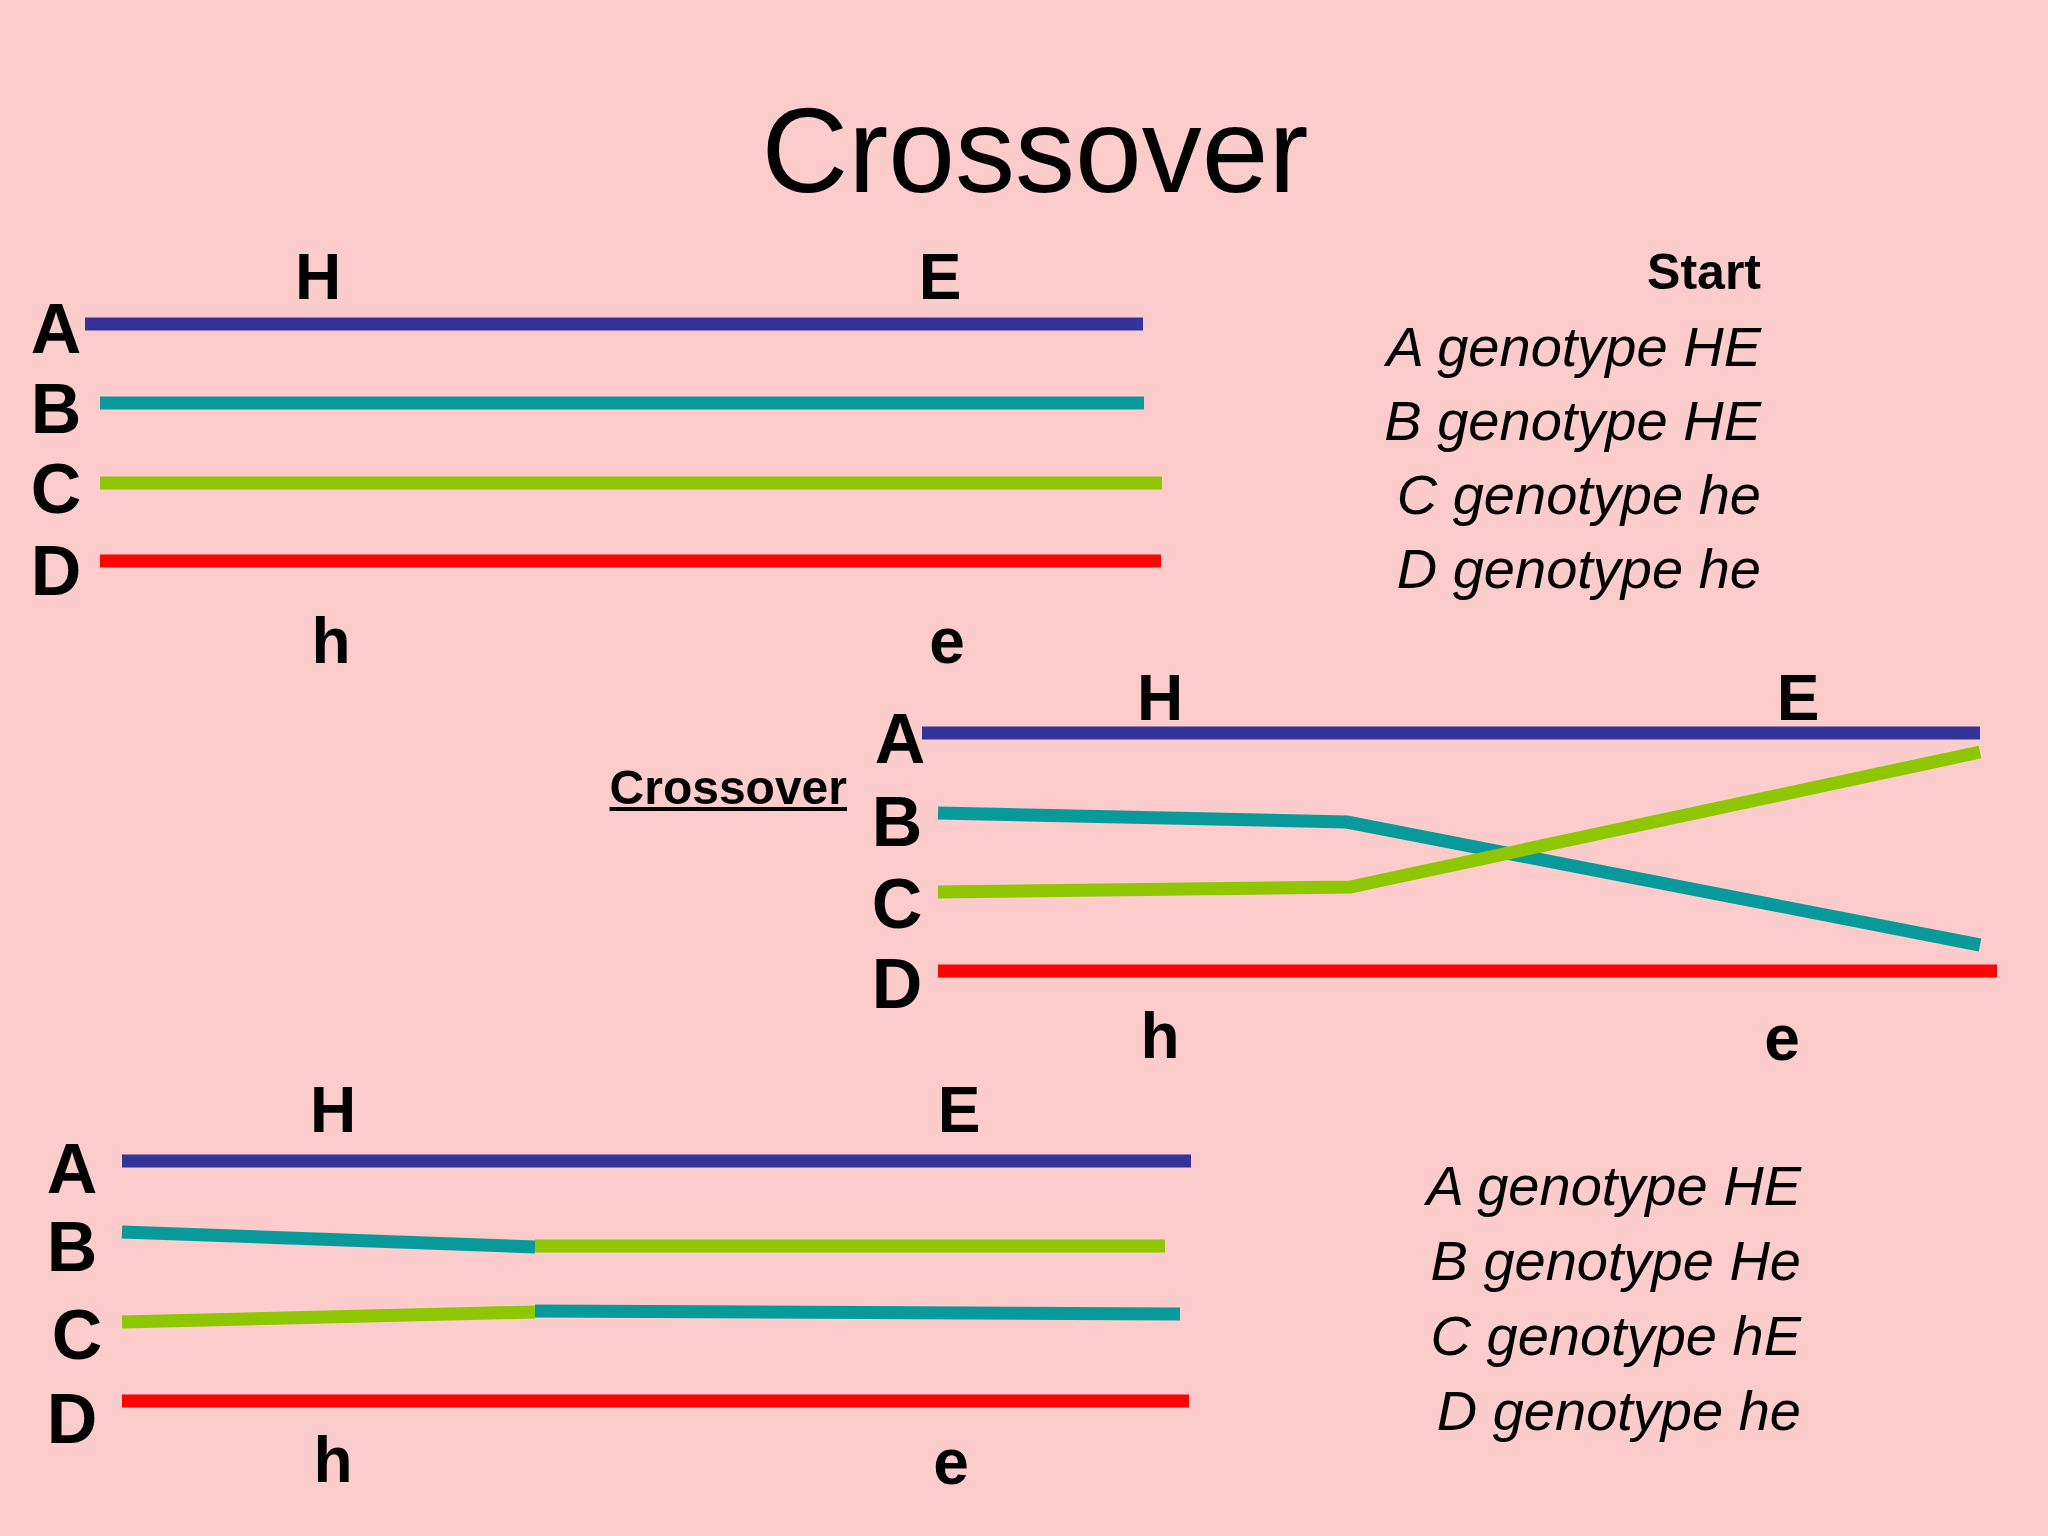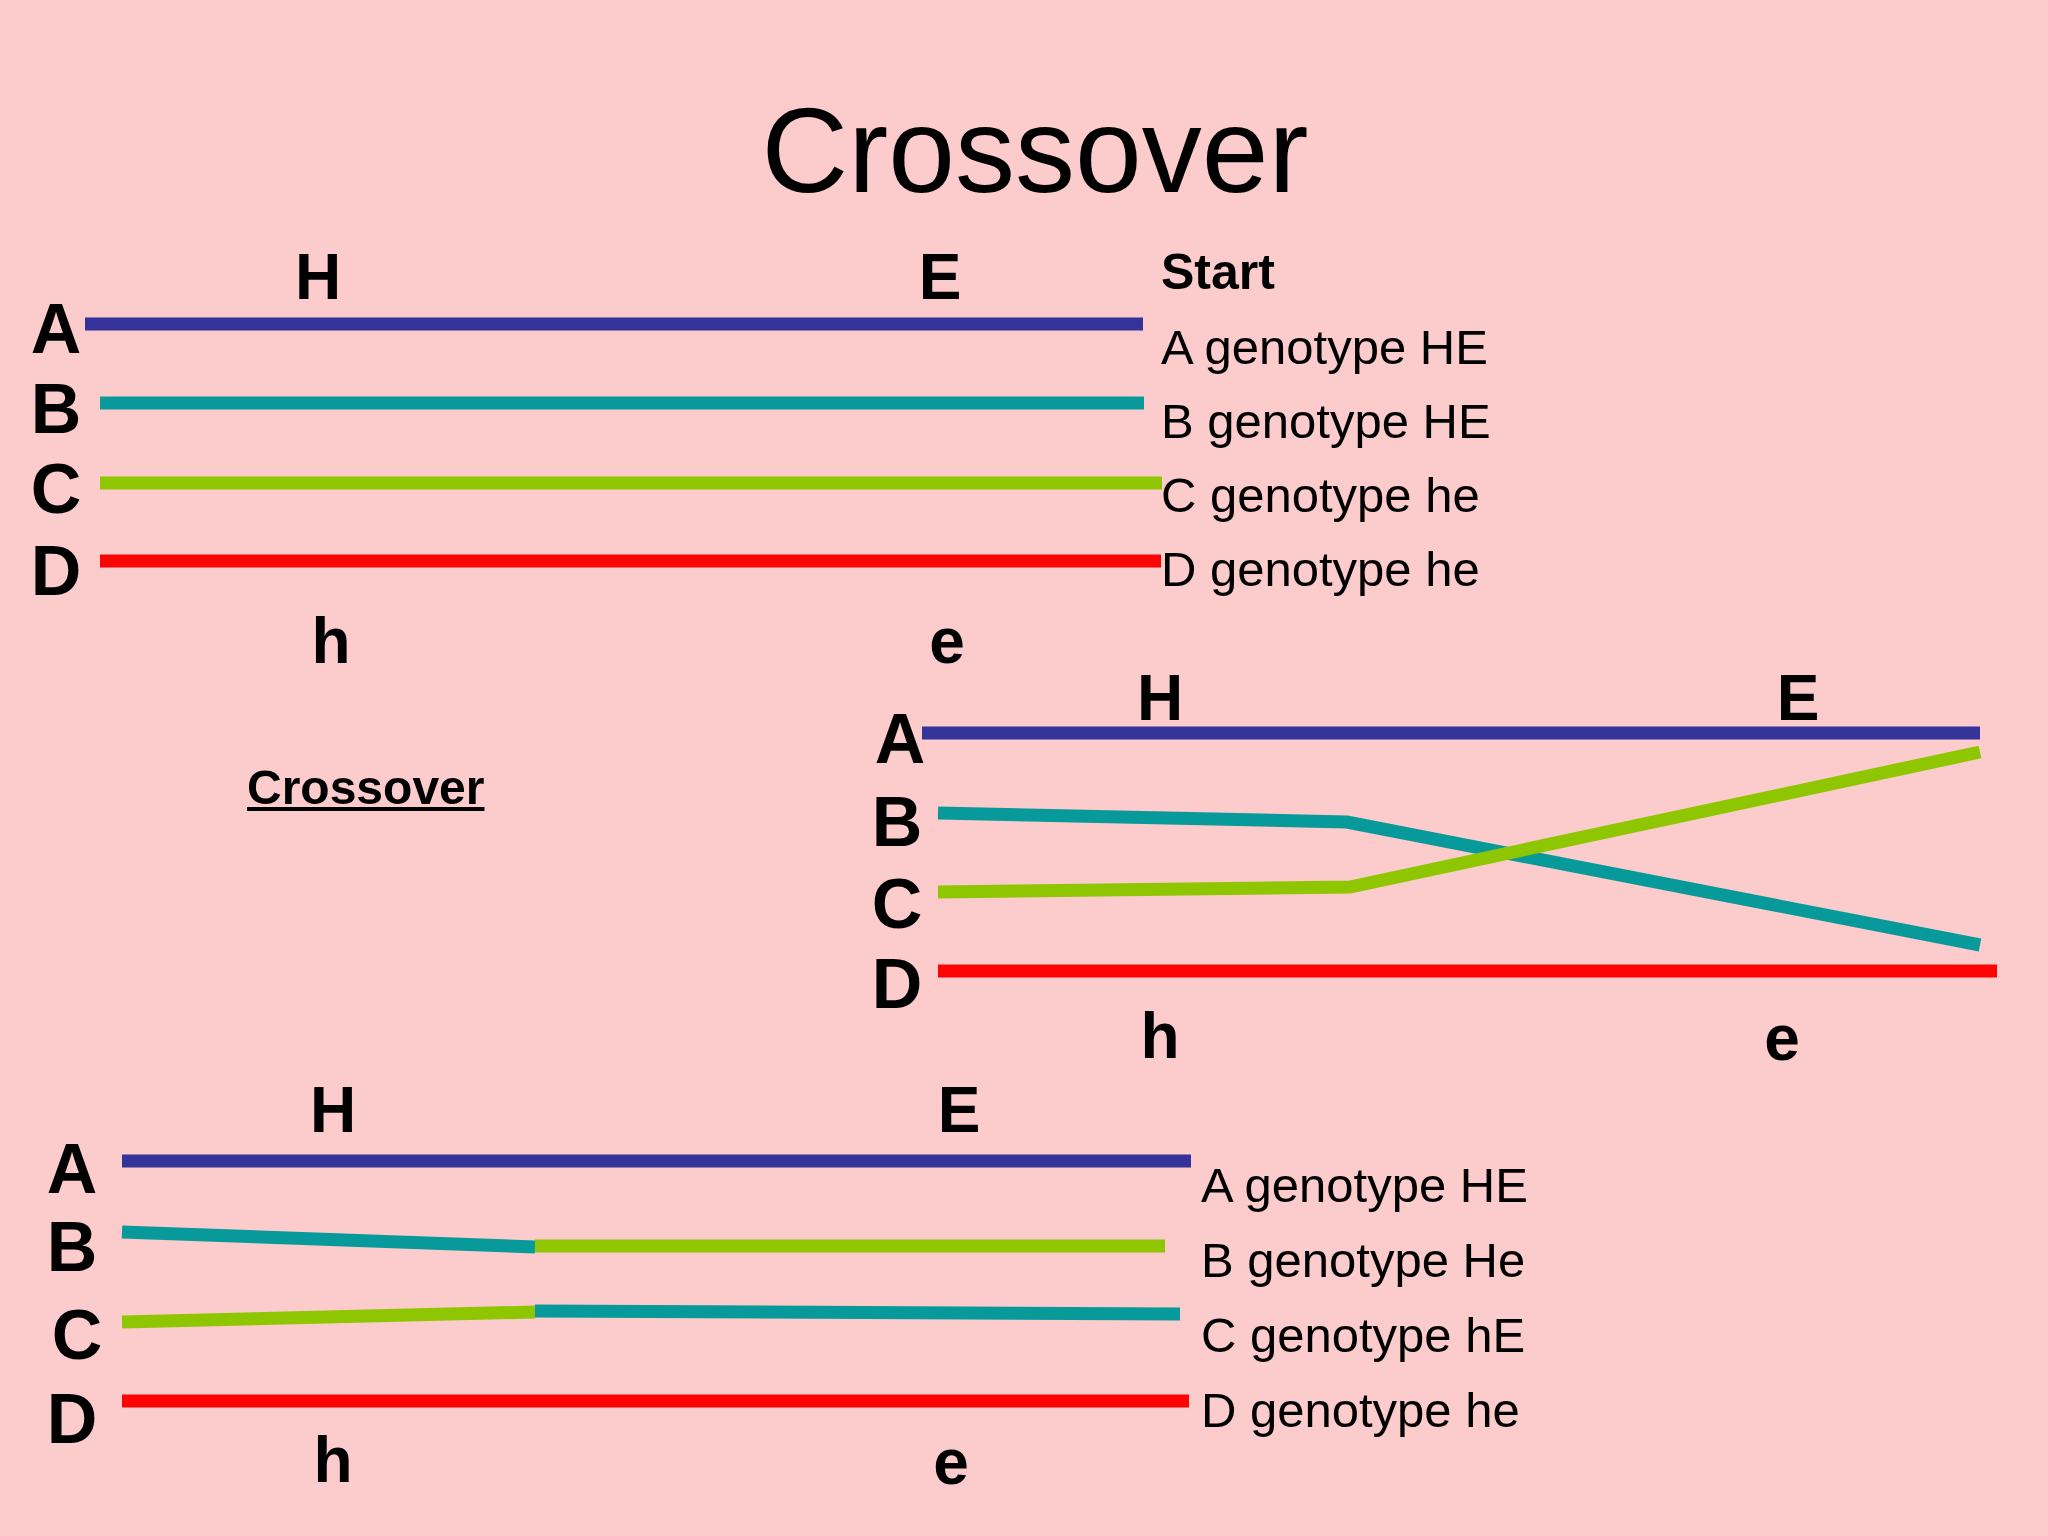--- a/index.html
+++ b/index.html
@@ -15,23 +15,23 @@
   .lbl{
     position:absolute;
     transform:translate(-50%,-50%);
     font-weight:700;
     white-space:nowrap;
     line-height:1;
   }
   .title{font-size:120px;font-weight:400;}
   .letter{font-size:70px;}
   .allele{font-size:64px;}
-  .block{position:absolute;text-align:left;white-space:nowrap;}
+  .block{position:absolute;text-align:right;white-space:nowrap;}
   .block-heading{font-weight:700;font-size:50px;line-height:50px;}
-  .block-rows{font-weight:400;font-size:49px;}
+  .block-rows{font-weight:400;font-size:56px;font-style:italic;}
   .start-rows{line-height:74px;}
   .results-rows{line-height:75px;}
   .note-line{font-weight:700;font-size:48px;line-height:58px;}
   .underlined{text-decoration:underline;}
 </style>
 </head>
 <body>
 
 <div class="stage" style="background: rgb(252, 203, 203);">
 

